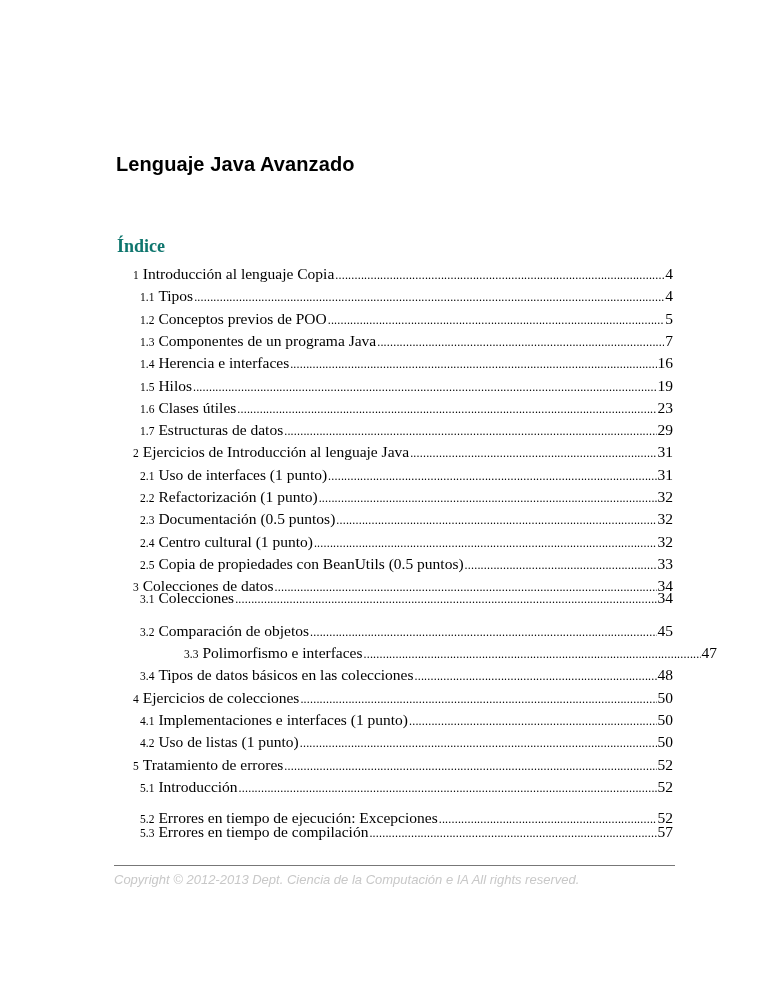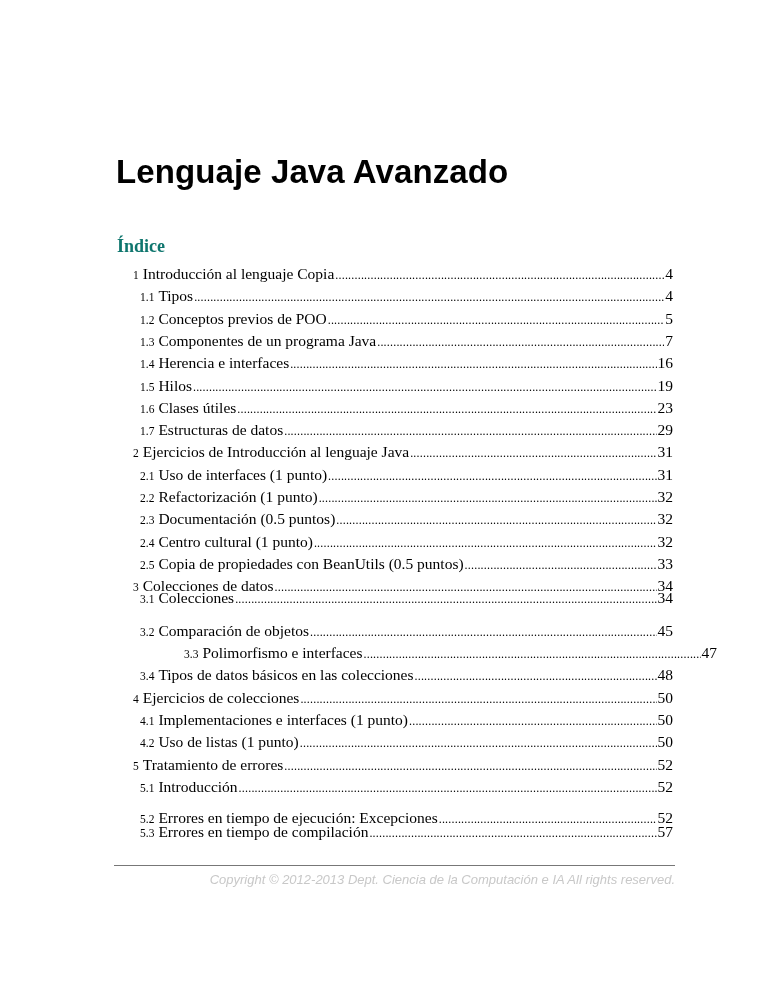--- a/index.html
+++ b/index.html
@@ -1,20 +1,20 @@
 <!DOCTYPE html>
 <html><head>
 <meta charset="utf-8">
 <style>
   html, body { margin:0; padding:0; background:#ffffff; }
   body { width:768px; height:994px; position:relative; overflow:hidden; }
   .title {
     position:absolute; left:116px; top:153px;
     font-family:"Liberation Sans", sans-serif; font-weight:bold;
-    font-size:33px; color:#000; white-space:nowrap; letter-spacing:0.1px;
+    font-size:20px; color:#000; white-space:nowrap; letter-spacing:0.1px;
   }
   .index-heading {
     position:absolute; left:117px; top:236px;
     font-family:"Liberation Serif", serif; font-weight:bold;
     font-size:18px; color:#0f766e;
   }
   .toc { position:absolute; left:0; top:265px; width:768px; }
   .toc-row {
     position:absolute; height:22px; display:flex; align-items:baseline;
     font-family:"Liberation Serif", serif; font-size:15.5px; color:#000;
@@ -30,21 +30,21 @@
   }
   .toc-dots::before {
     content:"........................................................................................................................................................................................................................";
   }
   .toc-page { flex:0 0 auto; text-align:right; }
   .footer-rule {
     position:absolute; left:114px; top:865px; width:561px; height:0;
     border-top:1px solid #777;
   }
   .copyright {
-    position:absolute; left:114px; top:872px; width:561px; text-align:right;
+    position:absolute; left:114px; top:872px; width:561px; text-align:left;
     font-family:"Liberation Sans", sans-serif; font-style:italic;
     font-size:13px; color:#c8c8c8; white-space:nowrap;
   }
 </style>
 </head>
 <body>
 
 <div class="title">Lenguaje Java Avanzado</div>
 <div class="index-heading">Índice</div>
 

